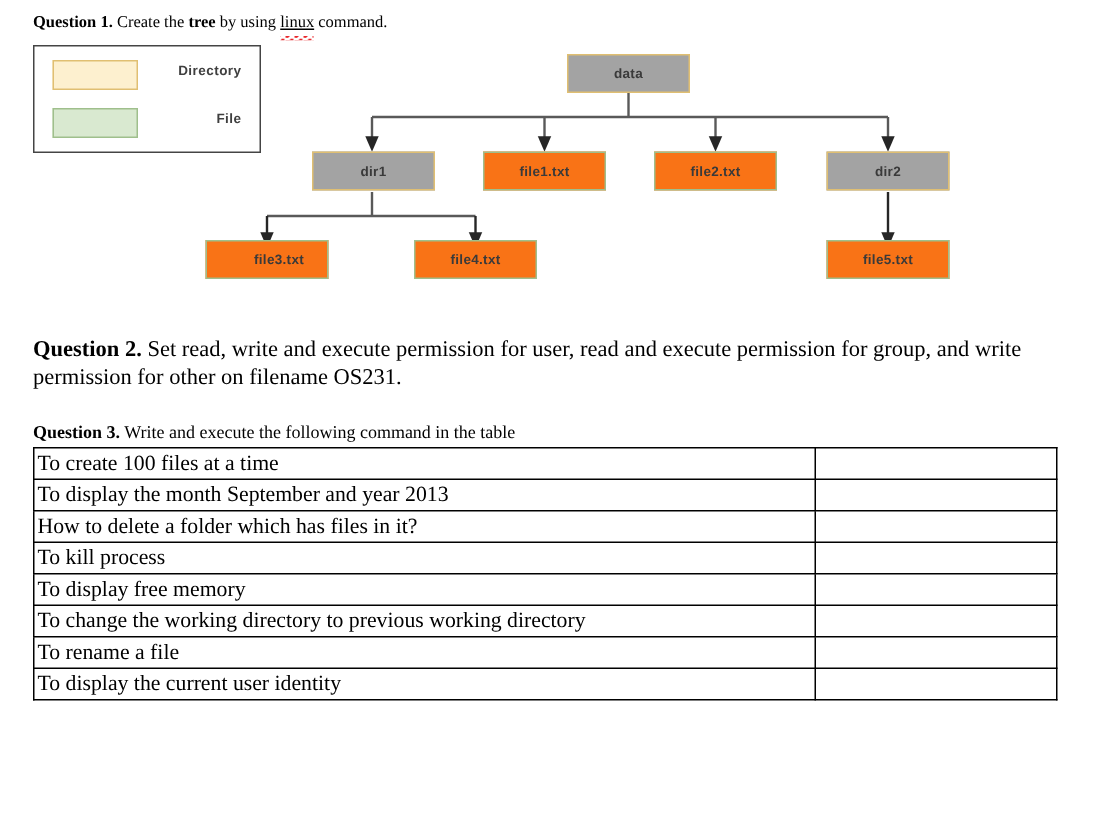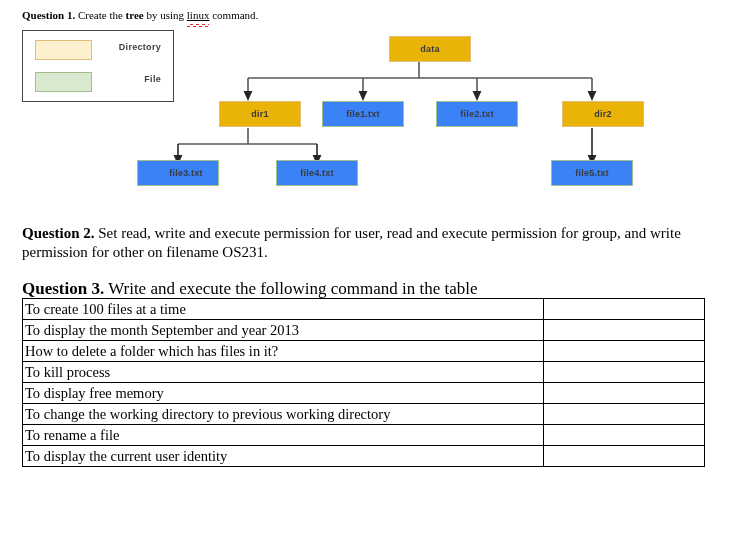--- a/index.html
+++ b/index.html
@@ -98,46 +98,45 @@
     justify-content: center;
     font-family: "Liberation Sans", sans-serif;
     font-size: 9px;
     font-weight: bold;
     color: #3a3a3a;
     letter-spacing: 0.2px;
     height: 26px;
     width: 82px;
   }
   .node.dir {
-    background: #eab308;
+    background: #a3a3a3;
     border: 1px solid #e0bf72;
-    margin-left: 11px;
   }
   .node.file {
-    background: #3b82f6;
+    background: #f97316;
     border: 1px solid #9fbf8c;
   }
 
   
   #q2-block {
     position: absolute;
     left: 22px;
     top: 224px;
     width: 707px;
     font-size: 15px;
     line-height: 19px;
   }
   #q2-block .b { font-weight: bold; }
 
   
   #q3-heading {
     position: absolute;
     left: 22px;
     top: 280px;
-    font-size: 17px;
+    font-size: 12px;
     line-height: 17px;
     white-space: nowrap;
   }
   #q3-heading .b { font-weight: bold; }
 
   
   #cmd-table {
     position: absolute;
     left: 22px;
     top: 298px;

